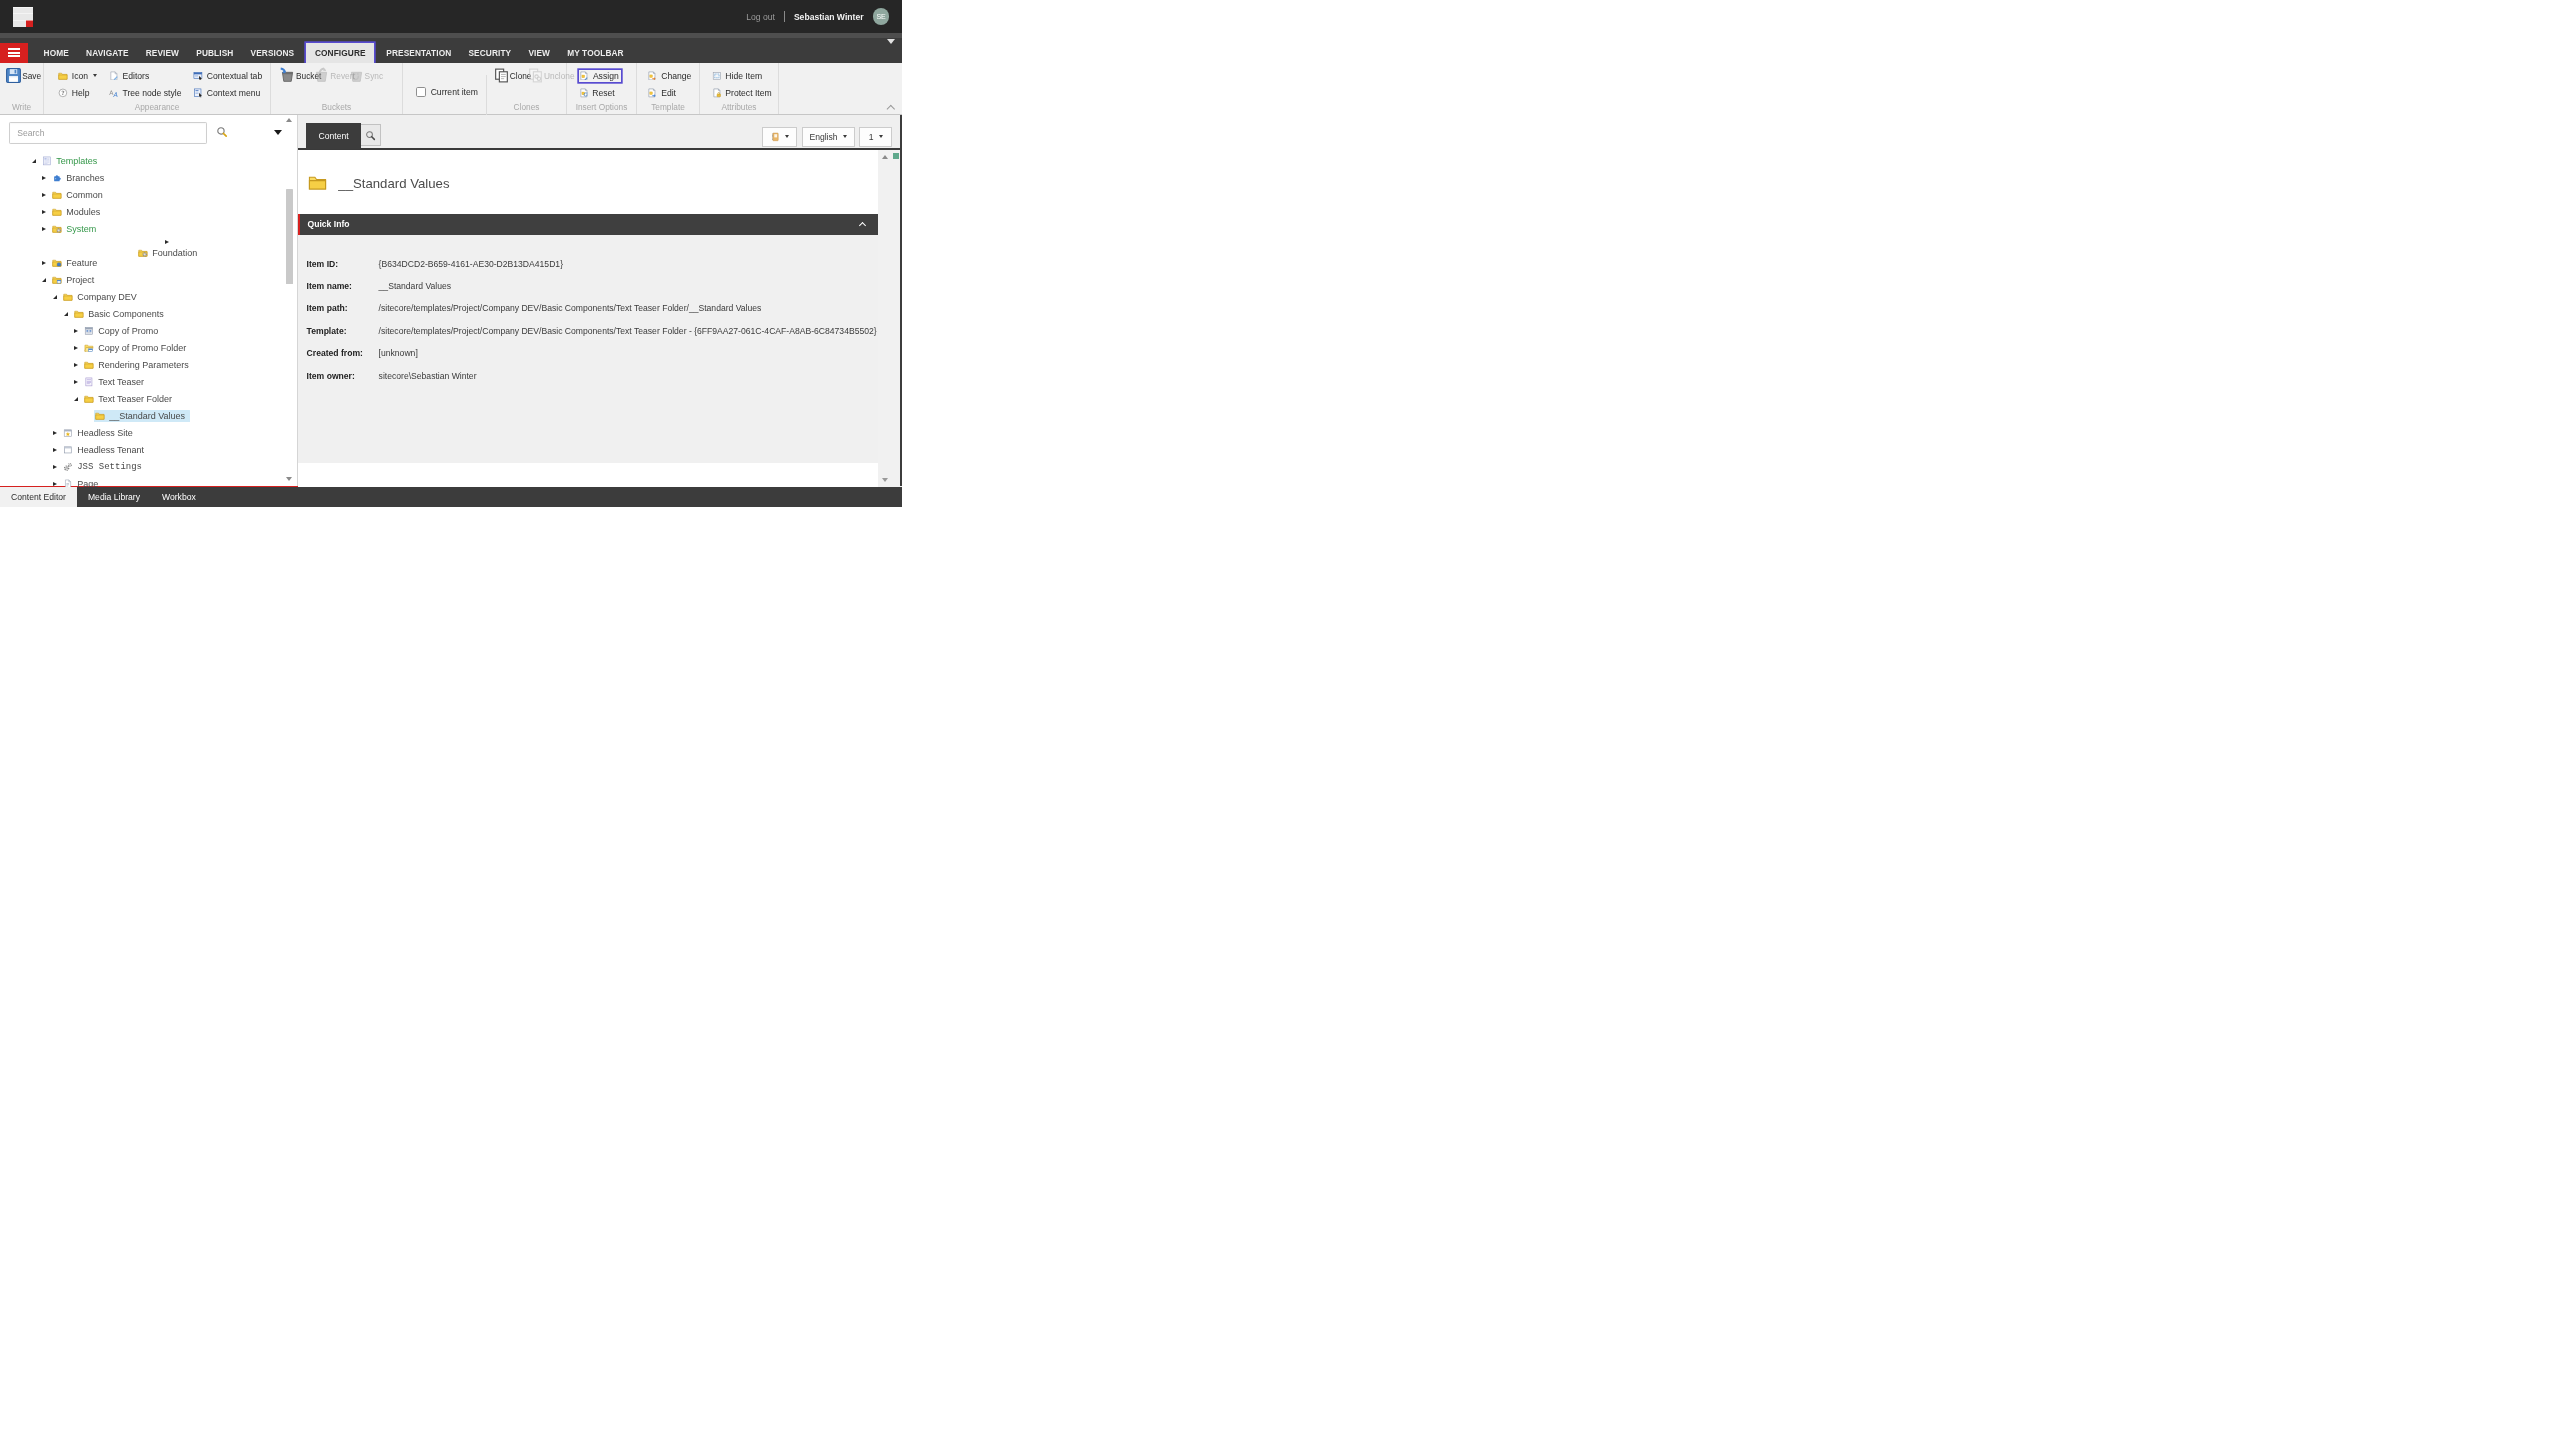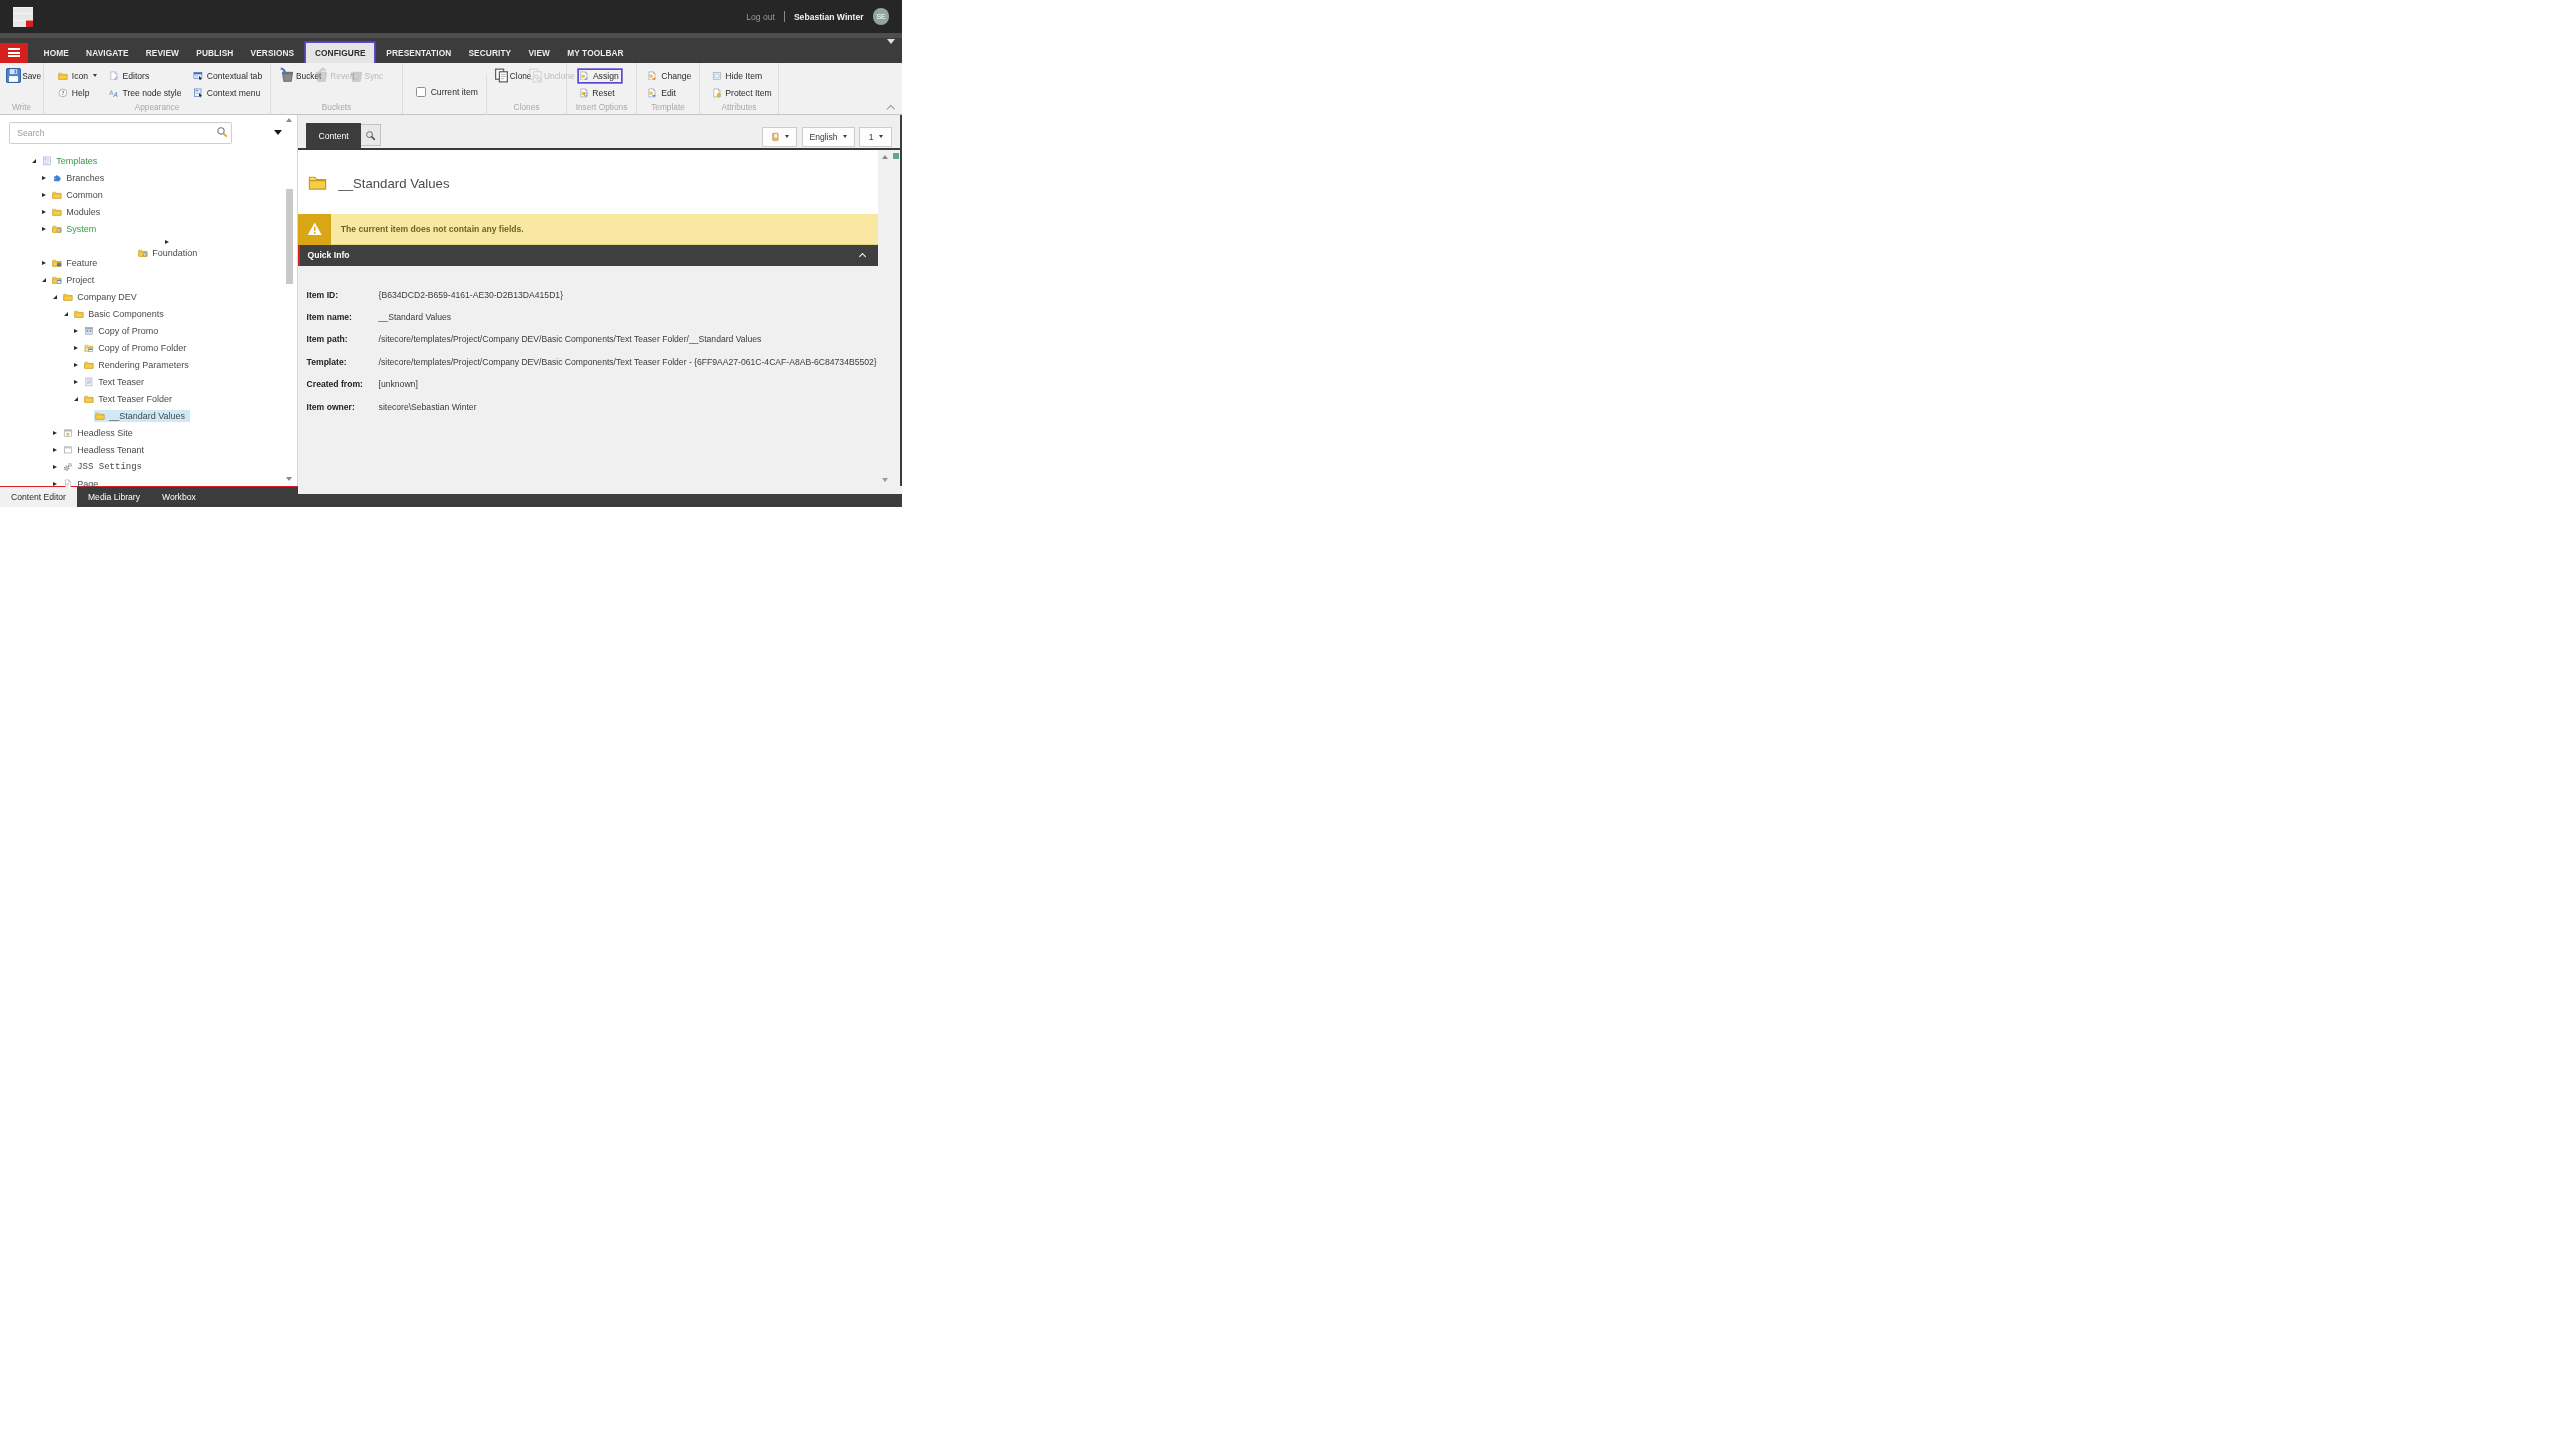--- a/index.html
+++ b/index.html
@@ -55,21 +55,21 @@
   .ribbon-collapse:before { content:""; position:absolute; left:0.6px; top:1.7px; width:4.6px; height:4.6px;
     border-top:1.2px solid #9a9a9a; border-left:1.2px solid #9a9a9a; transform:rotate(45deg); }
 
   
   .main-row { position:relative; display:flex; height:371px; }
   .right-edge { position:absolute; right:0; top:0; bottom:0; width:2.3px; background:#3c3c3c; z-index:8; }
 
   
   .sidebar { position:relative; width:297px; background:#fff; flex:0 0 auto; }
   .search-row { position:relative; height:38px; }
-  .search-input { position:absolute; left:9.2px; top:7.5px; width:223px; height:22px; border:0.6px solid #cfcfcf;
+  .search-input { position:absolute; left:9.2px; top:7.5px; width:198px; height:22px; border:0.6px solid #cfcfcf;
     border-radius:1.2px; font-size:8.6px; color:#444; padding:0 7px; outline:none; background:#fff;
     box-shadow:inset 0 0.6px 1.2px rgba(0,0,0,.05); font-family:inherit; }
   .search-input::placeholder { color:#9a9a9a; }
   .search-mag { position:absolute; left:216px; top:11.5px; cursor:pointer; }
   .search-caret { position:absolute; left:274px; top:15.5px; width:0; height:0; cursor:pointer;
     border-left:4px solid transparent; border-right:4px solid transparent; border-top:5.2px solid #1a1a1a; }
   .tree { position:relative; height:334px; overflow:hidden; }
   .trow { display:flex; align-items:center; height:17px; cursor:pointer; }
   .tw { width:9.2px; flex:0 0 9.2px; display:flex; align-items:center; }
   .tw i.col { width:0; height:0; border-left:4px solid #2b2b2b; border-top:2.9px solid transparent; border-bottom:2.9px solid transparent; }
@@ -801,32 +801,20 @@
         </div>
         <div class="title-row">
           <span class="t-icon" id="title-icon"><span style="display: inline-flex;">
                 <svg width="19" height="19" viewBox="0 0 16 16">
                   <path d="M1.2 3.6h4.6l1.4 1.9h7.6v8H1.2z" fill="#fadb63" stroke="#c6991f" stroke-width=".9"></path>
                   <path d="M1.2 6.4h13.6v7.1H1.2z" fill="#f6cf45" stroke="#c6991f" stroke-width=".9"></path>
                 </svg>
               </span></span>
           <span class="ctitle">__Standard Values</span>
         </div>
-        <div class="warnbar">
-          <div class="warn-ic" id="warn-ic">
-              <span style="display: inline-flex;">
-                <svg width="15.5" height="15.5" viewBox="0 0 16 16">
-                  <path d="M8 1.6 L15.2 14.4 H0.8 Z" fill="#ffffff"></path>
-                  <rect x="7.2" y="5.8" width="1.6" height="4.4" fill="#d7a51b"></rect>
-                  <rect x="7.2" y="11.4" width="1.6" height="1.7" fill="#d7a51b"></rect>
-                </svg>
-              </span>
-            </div>
-          <div class="warn-tx">The current item does not contain any fields.</div>
-        </div>
         <div class="qinfo">
           <span>Quick Info</span>
           <span class="qi-chev"></span>
         </div>
         <div class="fields" id="fields">
             <div class="frow">
               <div class="flabel">Item ID:</div>
               <div class="fvalue">{B634DCD2-B659-4161-AE30-D2B13DA415D1}</div>
             </div>
             <div class="frow">

